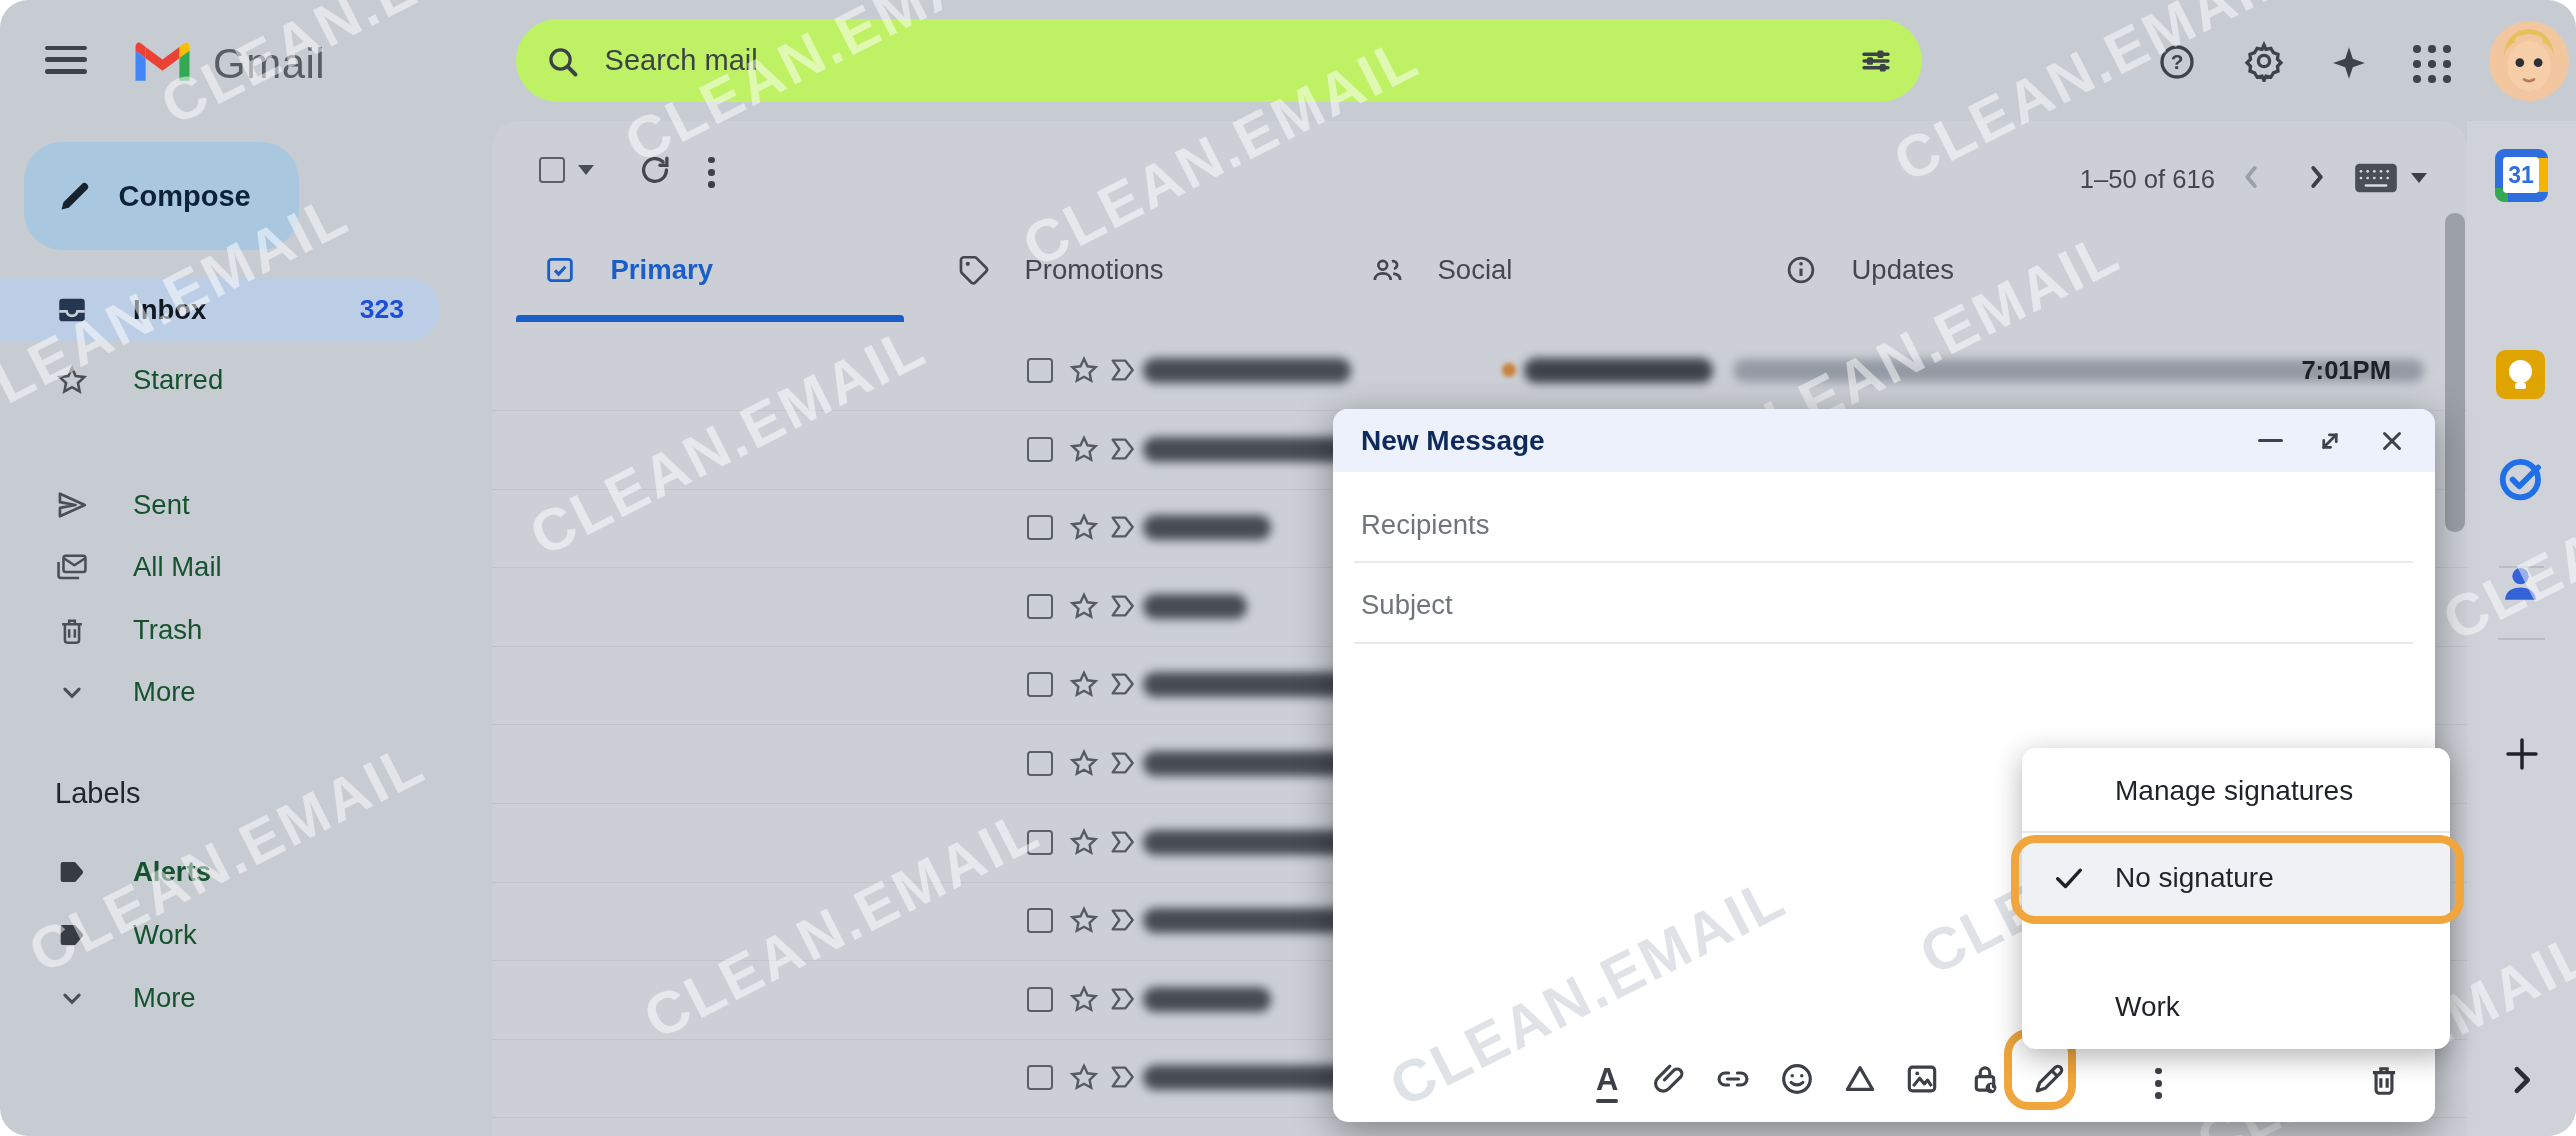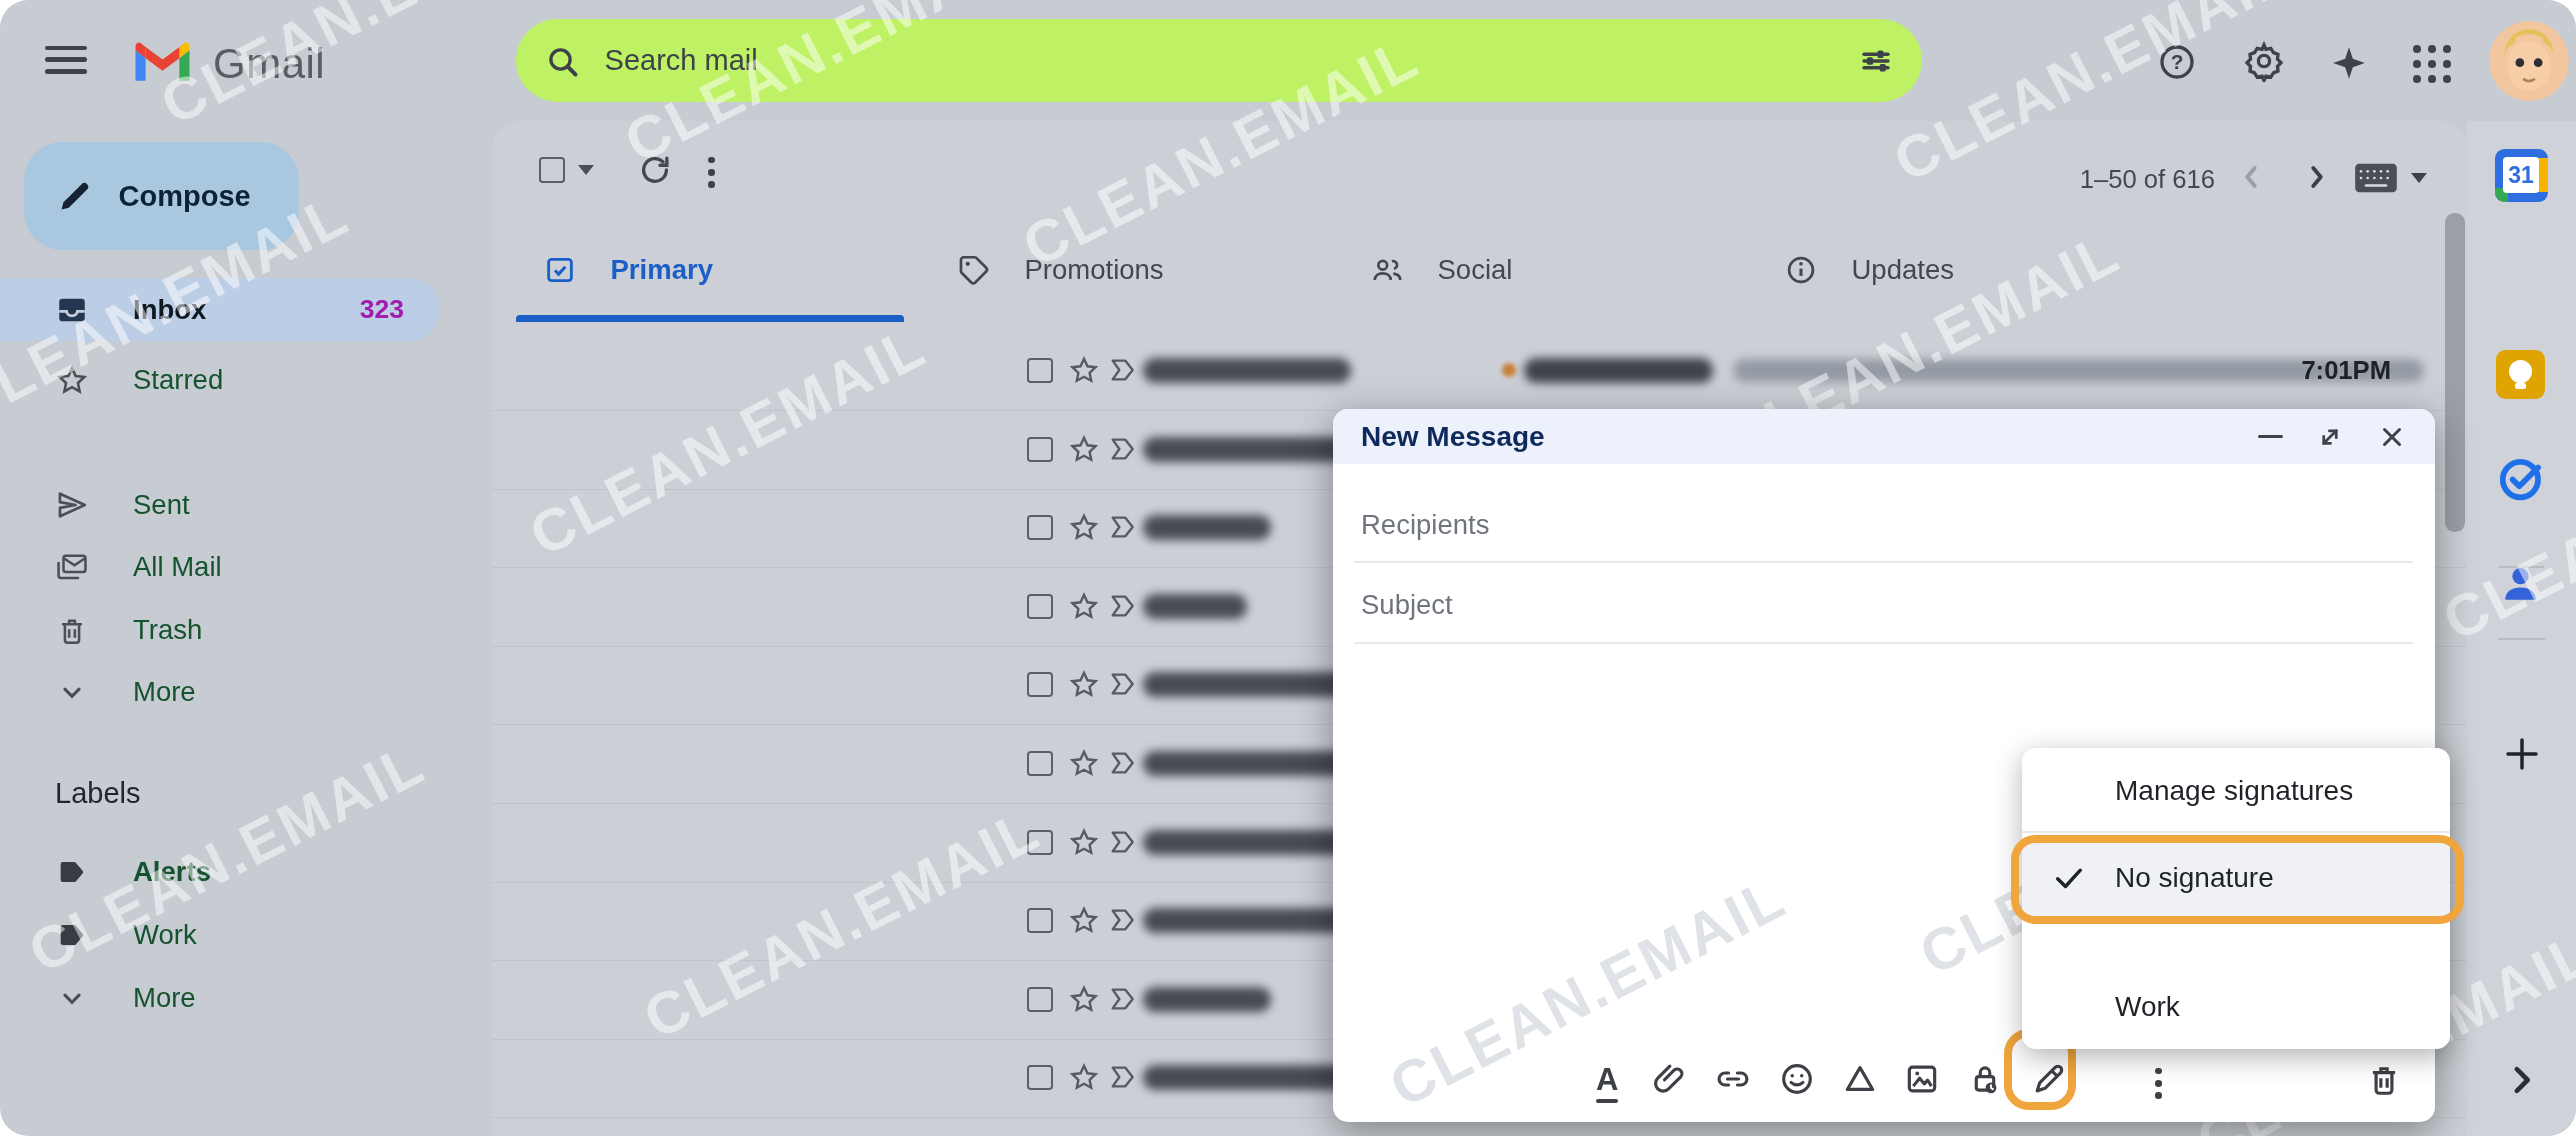--- a/index.html
+++ b/index.html
@@ -15,21 +15,21 @@
   .searchbar .ph{font-size:29px;color:#3d4248;margin-left:24.6px;flex:1;}
   .tb-ic{color:#3f4349;}
   
   .compose-btn{left:24px;top:142px;width:275px;height:108px;background:#a9c8e0;border-radius:38px;
     display:flex;align-items:center;padding:0 32px;box-sizing:border-box;gap:24.6px;}
   .compose-btn .lbl{font-size:29px;font-weight:600;color:#0d2236;}
   .nav-item{left:0;width:440px;height:63px;display:flex;align-items:center;padding-left:55px;box-sizing:border-box;gap:44px;}
   .nav-item .lbl{font-size:27.5px;color:#14532d;}
   .nav-item.sel{background:#bccee5;border-radius:0 31px 31px 0;}
   .nav-item.sel .lbl{font-weight:bold;color:#101820;}
-  .nav-item .cnt{margin-left:auto;margin-right:36px;font-size:26.5px;font-weight:bold;color:#a21caf;}
+  .nav-item .cnt{margin-left:auto;margin-right:36px;font-size:26.5px;font-weight:bold;color:#1d4ed8;}
   .labels-h{font-size:29px;color:#22262b;}
   
   .listpane{left:492px;top:121px;width:1975px;height:1015px;background:#ccd0d6;border-radius:26.5px 26.5px 0 0;overflow:hidden;}
   .cbx{width:25.6px;height:25.6px;border:2.8px solid #5b6067;border-radius:3.8px;box-sizing:border-box;background:transparent;}
   .tab{position:absolute;top:97px;height:104px;width:414px;display:flex;align-items:center;gap:34px;padding-left:26.5px;box-sizing:border-box;}
   .tab .lbl{font-size:27.5px;color:#44484e;}
   .tab.sel .lbl{color:#1a5fc8;font-weight:bold;}
   .tab-underline{position:absolute;height:6.6px;background:#1a5fc8;border-radius:3.8px 3.8px 0 0;}
   .pag{font-size:25.6px;color:#44484e;}
   .mailrow{position:absolute;left:0;width:1975px;height:79px;border-bottom:0.9px solid #c0c4ca;}
@@ -38,21 +38,21 @@
   .bar.boldsub{height:25.6px;background:#3e434a;top:26.5px;}
   .bar.lightsub{height:23px;background:#949aa4;top:28px;}
   .dot{position:absolute;width:14px;height:14px;border-radius:50%;background:#c8803a;top:32px;filter:blur(1.9px);}
   .rowtime{position:absolute;right:76px;top:24.6px;font-size:25.6px;font-weight:bold;color:#1e2126;}
   .scrollthumb{left:2445px;top:213px;width:20px;height:319px;background:#9ba0a8;border-radius:9.5px;}
   
   .rail{left:2467px;top:121px;width:109px;height:1015px;background:#cfd3d9;}
   
   .compose-win{left:1333px;top:409px;width:1102px;height:713px;background:#ffffff;border-radius:15px;
     box-shadow:0 9.5px 38px rgba(0,0,0,.38);z-index:10;}
-  .cw-head{position:absolute;left:0;top:0;width:100%;height:55px;background:#edf1fb;border-radius:15px 15px 0 0;
+  .cw-head{position:absolute;left:0;top:0;width:100%;height:63px;background:#edf1fb;border-radius:15px 15px 0 0;
     display:flex;align-items:center;padding:0 28px;box-sizing:border-box;}
   .cw-title{font-size:28px;font-weight:bold;color:#0e2a5c;}
   .cw-ctrls{margin-left:auto;display:flex;align-items:center;gap:32px;color:#3f4349;}
   .field-ph{position:absolute;left:28px;font-size:27.5px;color:#70757d;}
   .field-line{position:absolute;left:21px;width:1059px;height:1.9px;background:#e7e9ed;}
   .send-btn{position:absolute;left:28px;top:635px;width:205px;height:70px;background:#0b57d0;border-radius:35px;
     display:flex;align-items:center;}
   .send-lbl{width:133px;text-align:center;color:#fff;font-size:29px;font-weight:600;}
   .send-sep{width:1.9px;height:70px;background:rgba(255,255,255,.38);}
   .send-caret{flex:1;display:flex;justify-content:center;}

